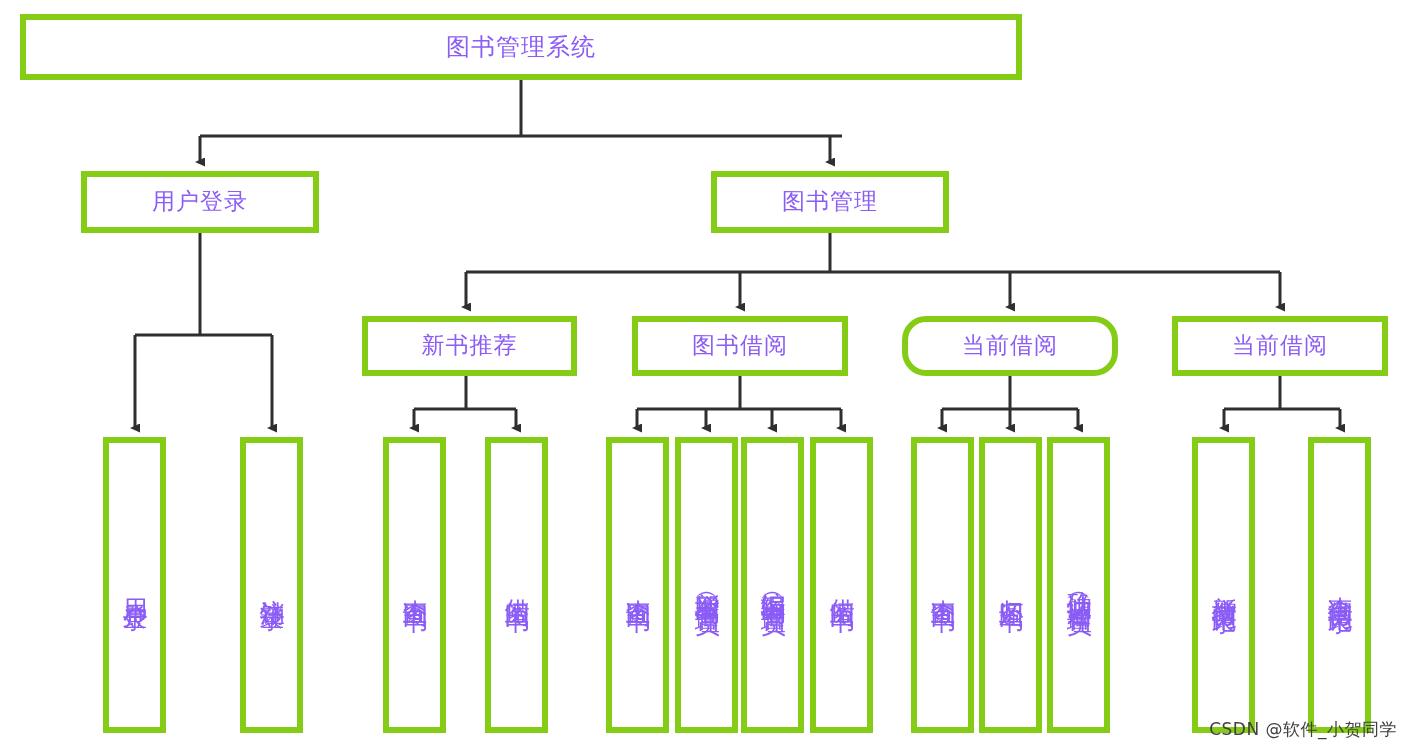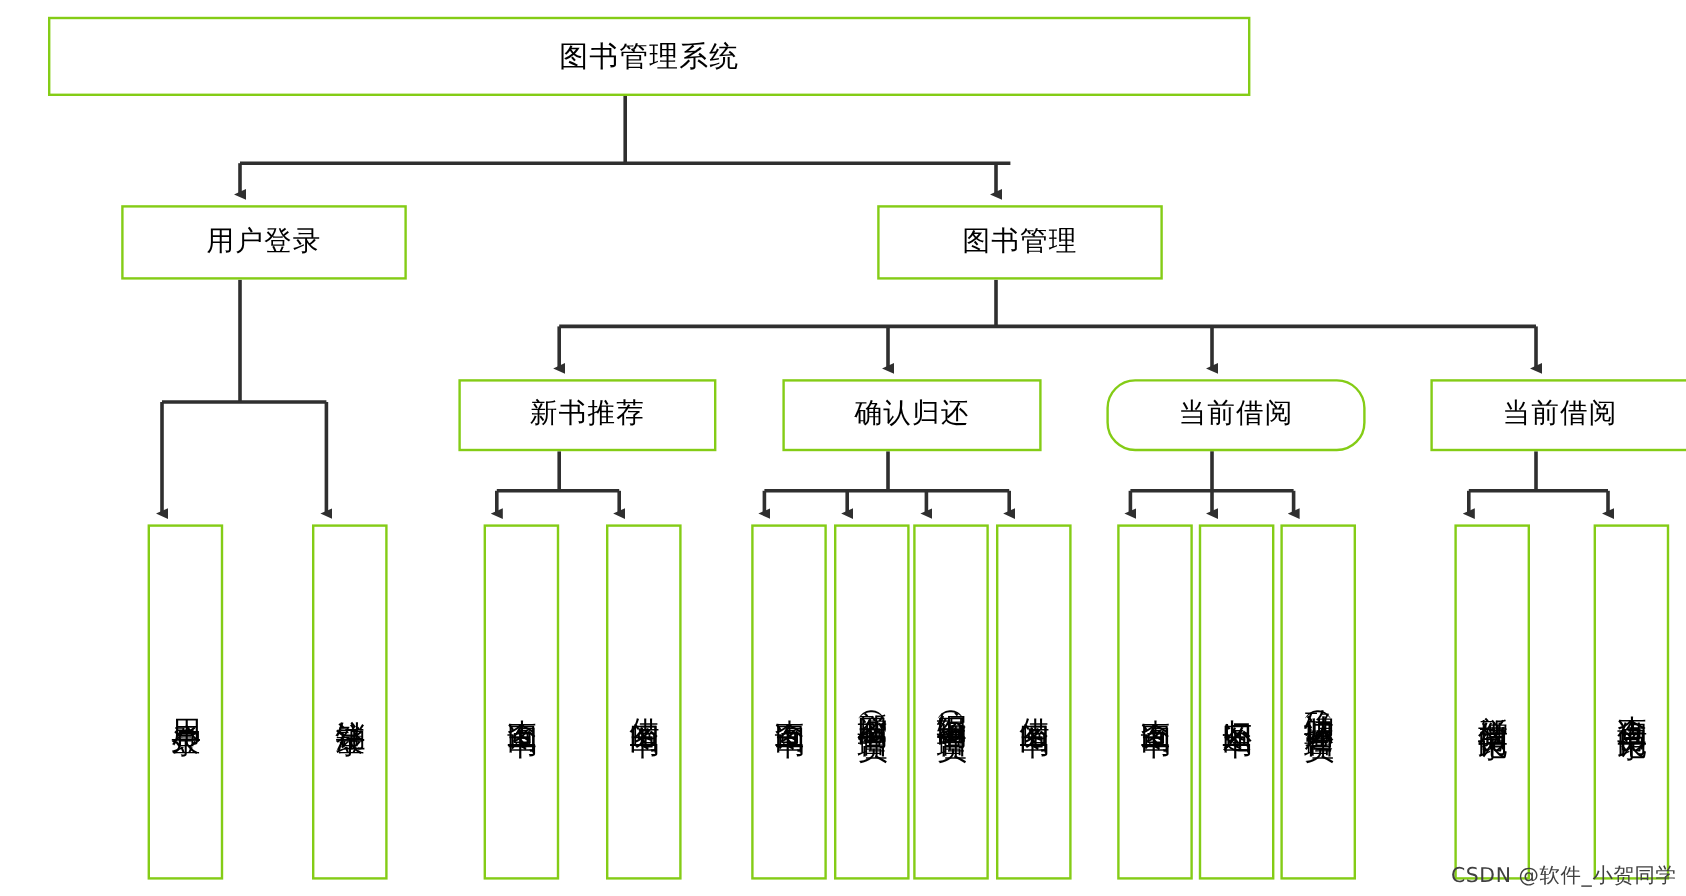--- a/index.html
+++ b/index.html
@@ -22,26 +22,25 @@
     left: 0;
     top: 0;
     width: 1405px;
     height: 747px;
     pointer-events: none;
   }
   .node {
     position: absolute;
     box-sizing: border-box;
     background: #ffffff;
-    border: 2px solid #84cc16;
+    border: 6px solid #84cc16;
     display: flex;
     align-items: center;
     justify-content: center;
-    color: #000000;
-    margin-left: 20px;
+    color: #8b5cf6;
   }
   .node-label {
     display: block;
     text-align: center;
     line-height: 1.18;
     letter-spacing: 1px;
   }
   
   .node.horiz .node-label {
     writing-mode: horizontal-tb;
@@ -139,21 +138,21 @@
 
   <div class="node horiz" style="left:711px; top:171px; width:238px; height:62px;">
     <span class="node-label">图书管理</span>
   </div>
 
   <div class="node horiz" style="left:362px; top:316px; width:215px; height:60px;">
     <span class="node-label">新书推荐</span>
   </div>
 
   <div class="node horiz" style="left:632px; top:316px; width:216px; height:60px;">
-    <span class="node-label">确认归还</span>
+    <span class="node-label">图书借阅</span>
   </div>
 
   <div class="node horiz" style="left:902px; top:316px; width:216px; height:60px;border-radius:24px;">
     <span class="node-label">当前借阅</span>
   </div>
 
   <div class="node horiz" style="left:1172px; top:316px; width:216px; height:60px;">
     <span class="node-label">当前借阅</span>
   </div>
 

